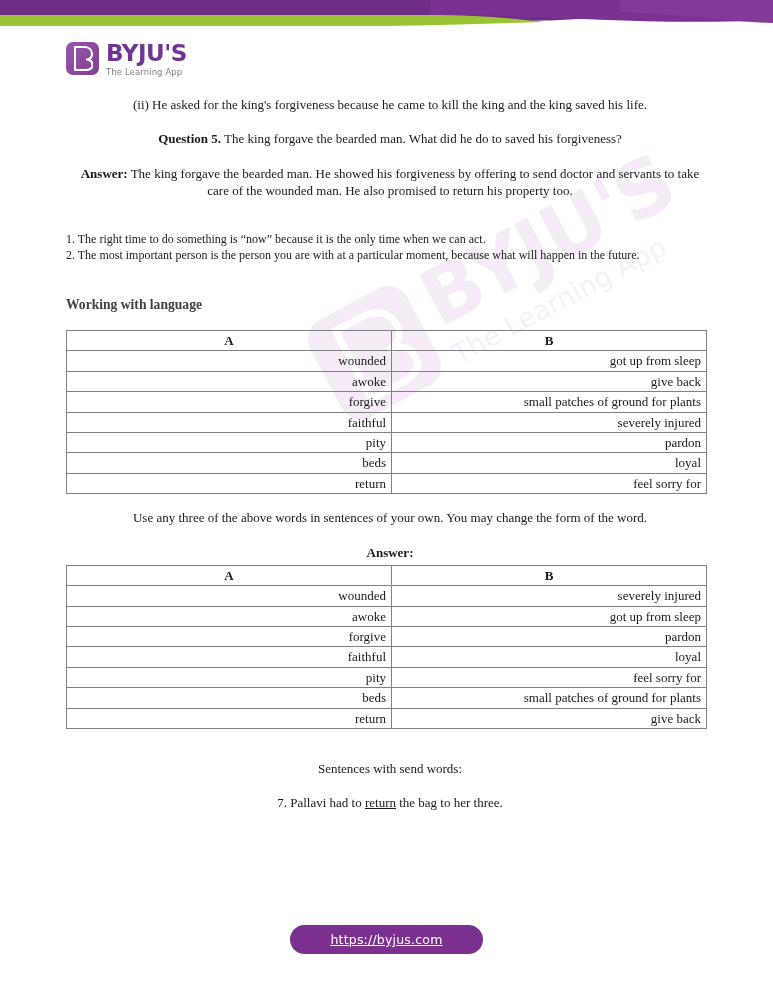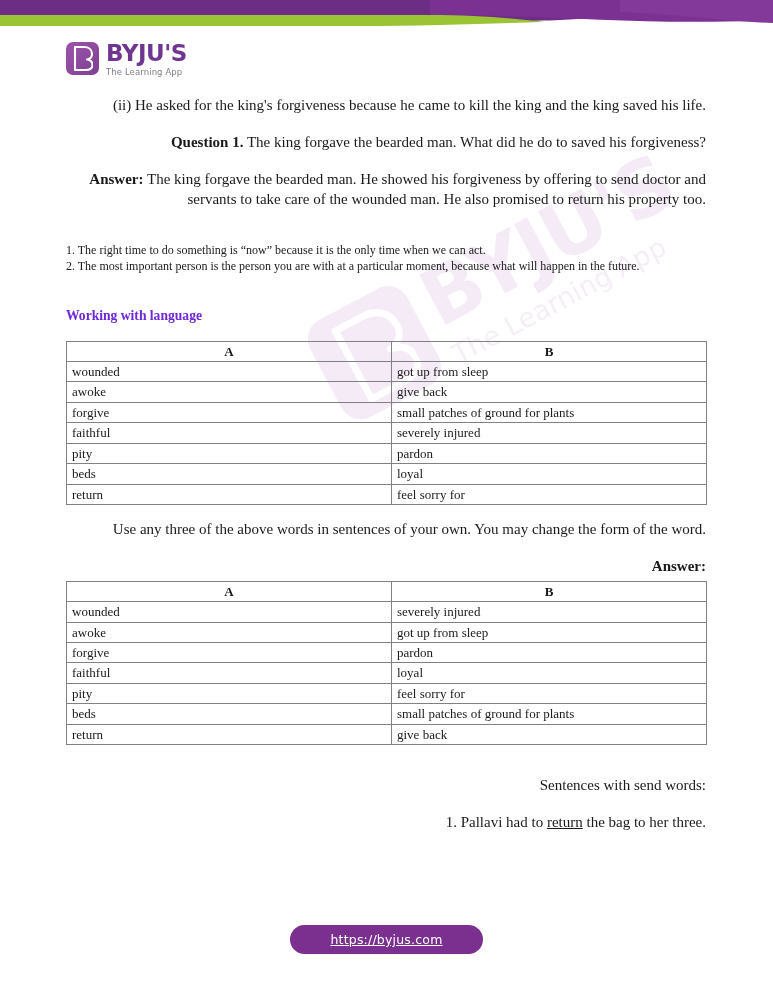--- a/index.html
+++ b/index.html
@@ -102,32 +102,32 @@
 
   
   .content {
     position: absolute;
     left: 66px; top: 96px;
     width: 640px;
     z-index: 3;
   }
   p.para {
     margin: 0 0 17px 8px;
-    font-size: 15px;
+    font-size: 13px;
     line-height: 1.33;
-    text-align: right;
+    text-align: center;
   }
   p.para.tight { margin-bottom: 0; }
   .gap-lg { height: 16px; }
   b, .bold { font-weight: bold; }
   .section-head {
     margin: 0 0 17px 0;
     font-weight: bold;
     font-size: 13.6px;
-    color: #6d28d9;
+    color: #404040;
     font-family: "Liberation Serif", serif;
   }
   .listblock {
     margin: 0 0 17px 0;
     font-size: 12px;
     line-height: 1.33;
   }
   .listblock div { margin: 0; }
   u { text-decoration: underline; }
 
@@ -146,21 +146,21 @@
     line-height: 1.34;
     height: 17px;
     vertical-align: middle;
     background: transparent;
   }
   table.match th {
     text-align: center;
     font-weight: bold;
     font-size: 13px;
   }
-  table.match td { text-align: left; margin-left: 12px; }
+  table.match td { text-align: right; margin-left: 12px; }
   table.match col.c1 { width: 325px; }
   table.match col.c2 { width: 315px; }
 
   
   .footer {
     position: absolute;
     left: 0; bottom: 46px;
     width: 773px;
     display: flex;
     justify-content: center;
@@ -219,21 +219,21 @@
   <div class="wm-text">
     <span class="wm-word">BYJU'S</span>
     <span class="wm-tag">The Learning App</span>
   </div>
 </div>
 
 <div class="content">
 
   <p class="para">(ii) He asked for the king's forgiveness because he came to kill the king and the king saved his life.</p>
 
-  <p class="para"><b>Question 1.</b><span> The king forgave the bearded man. What did he do to saved his forgiveness?</span></p>
+  <p class="para"><b>Question 5.</b><span> The king forgave the bearded man. What did he do to saved his forgiveness?</span></p>
 
   <p class="para"><b>Answer:</b><span> The king forgave the bearded man. He showed his forgiveness by offering to send doctor and servants to take care of the wounded man. He also promised to return his property too.</span></p>
 
   <div class="gap-lg"></div>
 
 
 
   <div class="listblock">
     <div>1. The right time to do something is “now” because it is the only time when we can act.</div>
     <div>2. The most important person is the person you are with at a particular moment, because what will happen in the future.</div>
@@ -331,19 +331,19 @@
           <td>return</td>
           <td>give back</td>
         </tr>
     </tbody>
   </table>
 
   <div class="gap-lg"></div>
 
   <p class="para">Sentences with send words:</p>
 
-  <p class="para"><span>1. Pallavi had to </span><u>return</u><span> the bag to her three.</span></p>
+  <p class="para"><span>7. Pallavi had to </span><u>return</u><span> the bag to her three.</span></p>
 
 </div>
 
 <div class="footer">
   <a class="url-pill" href="#">https://byjus.com</a>
 </div>
 
 </body></html>

